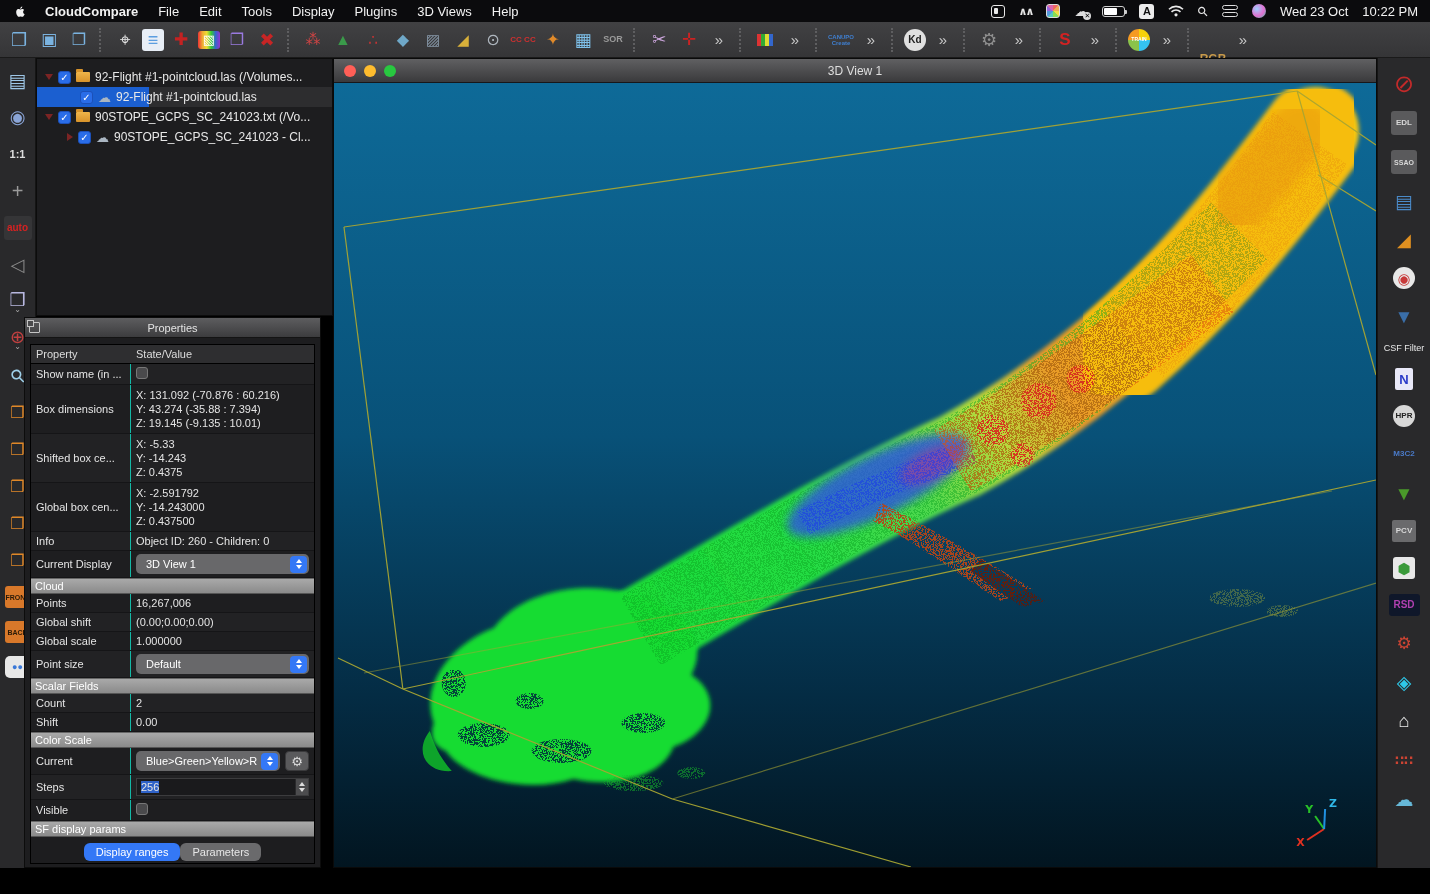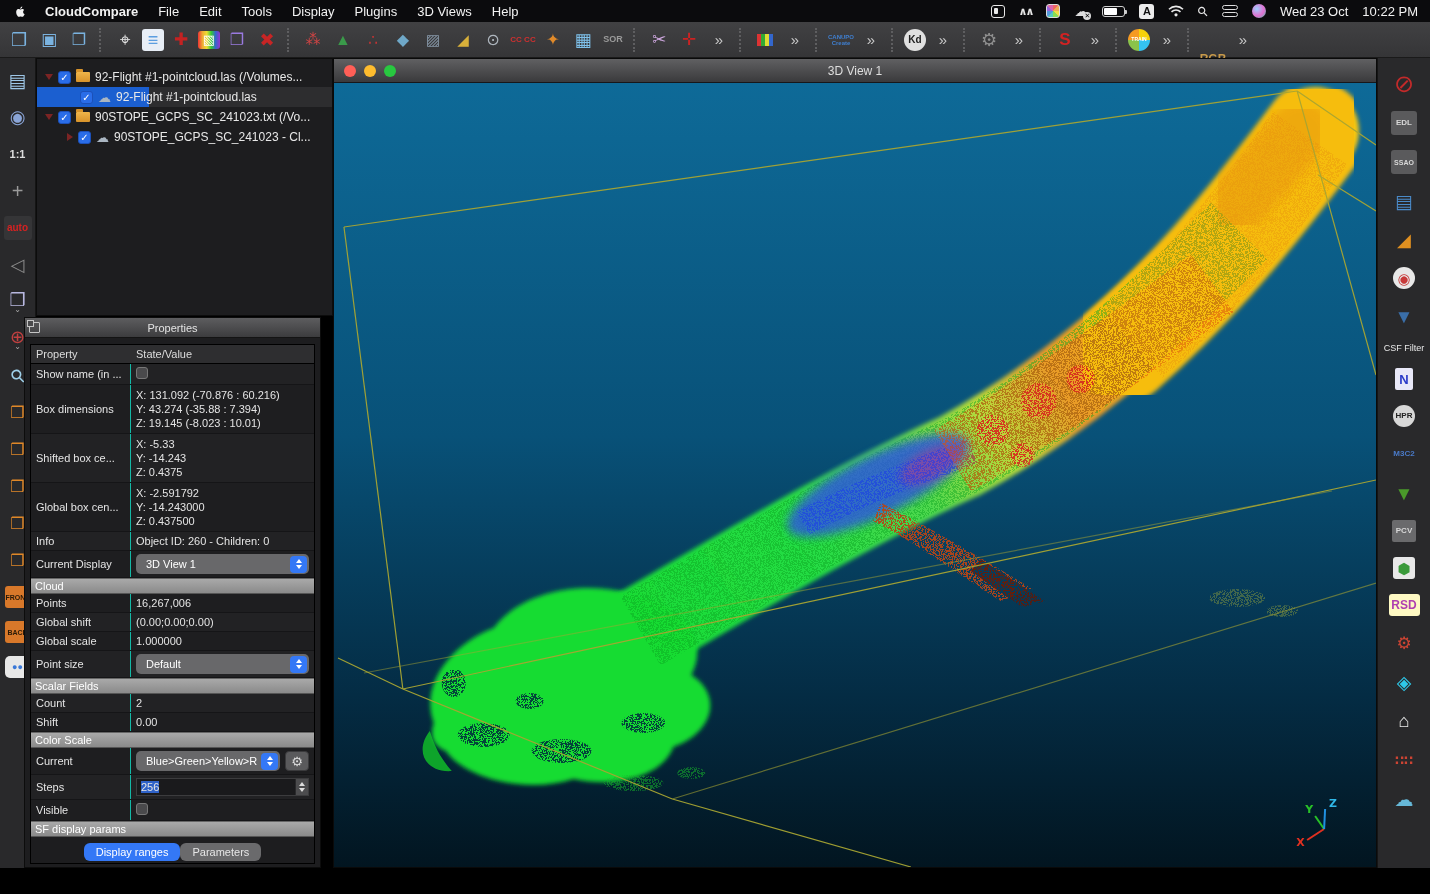--- a/index.html
+++ b/index.html
@@ -267,21 +267,21 @@
       <div class="ico " style="color: rgb(224, 144, 32); font-size: 18px;">◢</div>
       <div class="ico " style="color: rgb(200, 58, 58); background: rgb(232, 232, 232); font-size: 15px; border-radius: 50%; width: 22px; height: 22px;">◉</div>
       <div class="ico " style="color: rgb(58, 110, 168); font-size: 19px;">▼</div>
       <div class="raillabel">CSF Filter</div>
       <div class="ico " style="color: rgb(42, 58, 200); background: rgb(232, 232, 248); font-size: 13px; border-radius: 2px; width: 18px; height: 22px; font-weight: bold;">N</div>
       <div class="ico " style="color: rgb(34, 34, 34); background: rgb(216, 216, 216); font-size: 8px; border-radius: 50%; width: 22px; height: 22px; font-weight: bold;">HPR</div>
       <div class="ico " style="color: rgb(74, 122, 200); font-size: 8px; font-weight: bold;">M3C2</div>
       <div class="ico " style="color: rgb(74, 154, 42); font-size: 19px;">▼</div>
       <div class="ico " style="color: rgb(216, 216, 216); background: rgb(106, 106, 108); font-size: 8px; border-radius: 2px; width: 24px; height: 22px; font-weight: bold;">PCV</div>
       <div class="ico " style="color: rgb(58, 154, 58); background: rgb(232, 232, 232); font-size: 15px; border-radius: 3px; width: 22px; height: 22px;">⬢</div>
-      <div class="ico " style="color: rgb(176, 64, 176); background: #fef9c3; font-size: 12px; border-radius: 3px; width: 31px; height: 22px; font-weight: bold;">RSD</div>
+      <div class="ico " style="color: rgb(176, 64, 176); background: #0f172a; font-size: 10px; border-radius: 3px; width: 31px; height: 22px; font-weight: bold;">RSD</div>
       <div class="ico " style="color: rgb(204, 68, 51); font-size: 17px;">⚙</div>
       <div class="ico " style="color: rgb(46, 200, 232); font-size: 19px;">◈</div>
       <div class="ico " style="color: rgb(232, 232, 232); font-size: 18px;">⌂</div>
       <div class="ico " style="color: rgb(204, 68, 51); font-size: 13px; font-weight: bold;">∷∷</div>
       <div class="ico " style="color: rgb(102, 184, 216); font-size: 19px;">☁</div>
     </div>
 
   <div id="dbtree" class="panel">
     <div id="tree">
         <div class="trow" style="padding-left: 4px;">
@@ -325,21 +325,21 @@
       </div>
       <div class="prow">
         <div class="plabel">Show name (in ...</div>
         <div class="pval"><span class="cbx-off"></span></div>
       </div>
       <div class="prow">
         <div class="plabel">Box dimensions</div>
         <div class="pval">
           <div>X: 131.092 (-70.876 : 60.216)</div>
           <div>Y: 43.274 (-35.88 : 7.394)</div>
-          <div>Z: 19.145 (-8.023 : 10.01)</div>
+          <div>Z: 19.145 (-9.135 : 10.01)</div>
         </div>
       </div>
       <div class="prow">
         <div class="plabel">Shifted box ce...</div>
         <div class="pval">
           <div>X: -5.33</div>
           <div>Y: -14.243</div>
           <div>Z: 0.4375</div>
         </div>
       </div>

